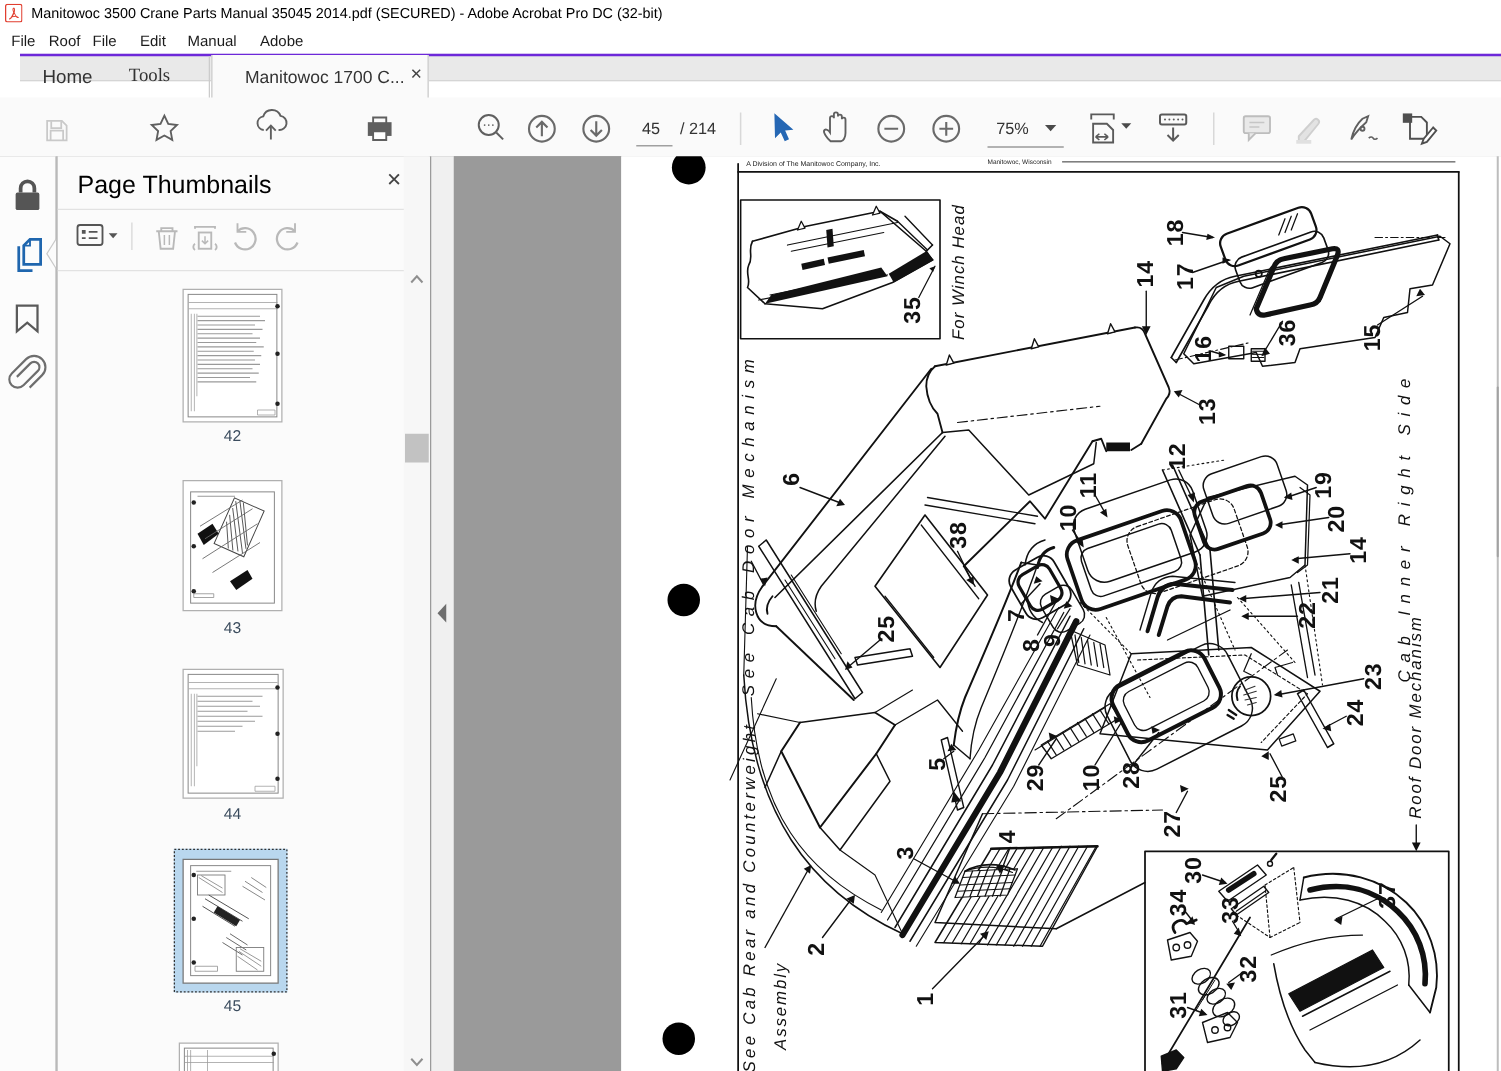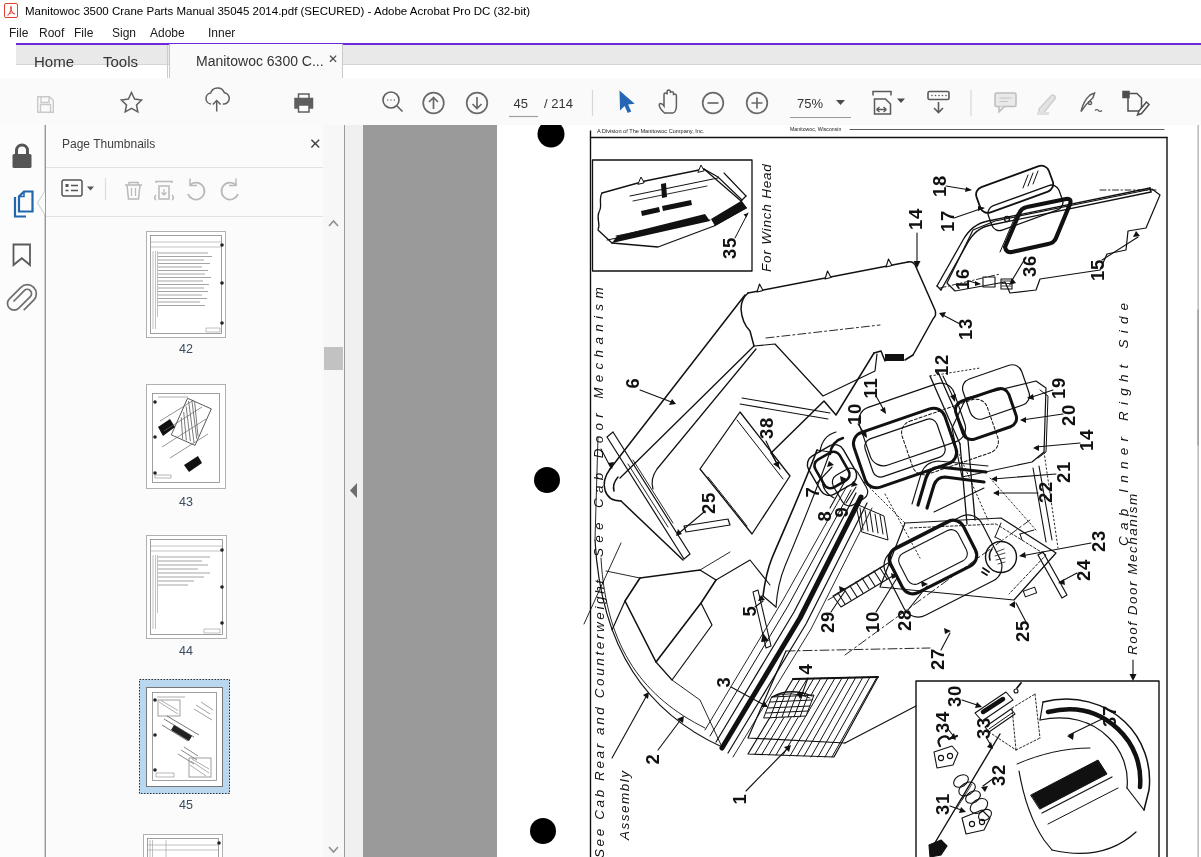--- a/index.html
+++ b/index.html
@@ -13,63 +13,63 @@
 #appicon { position:absolute; left:4px; top:3px; width:14px; height:15px; }
 
 
 #menubar { position:absolute; left:0; top:22px; width:1201px; height:21px; background:#fff; font-size:12px; color:#1b1b1b; }
 #menubar span { position:absolute; top:4px; }
 
 
 #tabbar { position:absolute; left:16px; top:43px; width:1201px; height:22px; background:#e9e9e9; border-top:2px solid #6d28d9; border-bottom:1px solid #d5d5d5; }
 #tabbar .divider { position:absolute; left:151px; top:0; width:1px; height:34px; background:#cccccc; }
 #tabbar .home { position:absolute; left:18px; top:8px; font-size:15px; color:#333; }
-#tabbar .tools { position:absolute; left:87px; top:8px; font-size:15px; color:#333; }
+#tabbar .tools { position:absolute; left:87px; top:8px; font-size:15px; color:#333;font-family:Liberation Serif, serif; }
 #activetab { position:absolute; left:153px; top:-1px; width:174px; height:35px; background:#fafafa; border-left:1px solid #c9c9c9; border-right:1px solid #c9c9c9; }
 #activetab .label { position:absolute; left:26px; top:9px; font-size:14px; color:#333; }
 #activetab .x { position:absolute; left:158px; top:8px; font-size:12px; color:#444; }
 
 
 #toolbar { position:absolute; left:0; top:78px; width:1201px; height:47px; background:#fafafa; }
 
 
 #content { position:absolute; left:0; top:125px; width:1201px; height:732px; background:#9a9a9a; }
 #sidebar { position:absolute; left:0; top:0; width:45px; height:732px; background:#fcfcfc; border-right:1px solid #d0d0d0; }
 #panel { position:absolute; left:46px; top:0; width:298px; height:732px; background:#fbfbfb; border-right:1px solid #c9c9c9; }
 #collapsestrip { position:absolute; left:345px; top:0; width:18px; height:732px; background:#f0f0f0; }
 #docarea { position:absolute; left:363px; top:0; width:838px; height:732px; background:#9a9a9a; }
 #page { position:absolute; left:134px; top:0; width:704px; height:732px; background:#fff; }
 
-#panel .header { position:absolute; left:16px; top:12px; font-size:12px; color:#404040; }
+#panel .header { position:absolute; left:16px; top:12px; font-size:20px; color:#000000; }
 #panel .closex { position:absolute; left:263px; top:10px; font-size:15px; color:#444; }
 </style>
 </head>
 <body>
 <div id="app">
   <div id="titlebar">
     <svg id="appicon" viewBox="0 0 14 15">
       <rect x="0.5" y="0.5" width="13" height="14" rx="1.5" fill="#fff" stroke="#e13e2f" stroke-width="1"></rect>
       <path d="M7 3.2 C5.6 3.2 5.9 5.4 6.6 6.8 C5.9 8.6 4.9 10.4 4.5 10.9 C3.6 11.4 2.8 12 3.4 12.5 C4 13 5 12 5.7 10.8 C6.6 10.5 7.6 10.3 8.5 10.3 C9.4 11.3 10.5 11.8 11 11.3 C11.5 10.8 10.4 10 9.2 9.7 C8.6 8.8 8 7.8 7.7 7 C8.2 5.3 8.3 3.2 7 3.2 Z M7 4 C7.4 4 7.3 5.3 7.1 6 C6.8 5.2 6.7 4 7 4 Z M7.3 7.9 C7.6 8.5 8 9.1 8.4 9.6 C7.7 9.7 7 9.8 6.3 10 C6.7 9.3 7 8.6 7.3 7.9 Z" fill="#e13e2f"></path>
     </svg>
     <div class="txt">Manitowoc 3500 Crane Parts Manual 35045 2014.pdf (SECURED) - Adobe Acrobat Pro DC (32-bit)</div>
   </div>
   <div id="menubar">
     <span style="left:9px">File</span>
     <span style="left:39px">Roof</span>
     <span style="left:74px">File</span>
-    <span style="left:112px">Sign</span>
-    <span style="left:150px">Adobe</span>
-    <span style="left:208px">Inner</span>
+    <span style="left:112px">Edit</span>
+    <span style="left:150px">Manual</span>
+    <span style="left:208px">Adobe</span>
   </div>
   <div id="tabbar">
     <div class="home">Home</div>
     <div class="tools">Tools</div>
     <div class="divider"></div>
     <div id="activetab">
-      <div class="label">Manitowoc 6300 C...</div>
+      <div class="label">Manitowoc 1700 C...</div>
       <div class="x">✕</div>
     </div>
   </div>
   <div id="toolbar">
     <svg width="1201" height="47" viewBox="0 0 1201 47" fill="none">
 
       <g stroke="#c9c9c9" stroke-width="1.4">
         <path d="M37.7 18.7 h11.8 l3.8 3.8 v11.8 h-15.6 z"></path>
         <path d="M41 19 v5.5 h8 v-5.5"></path>
         <path d="M40.5 34 v-7.5 h10 v7.5"></path>

